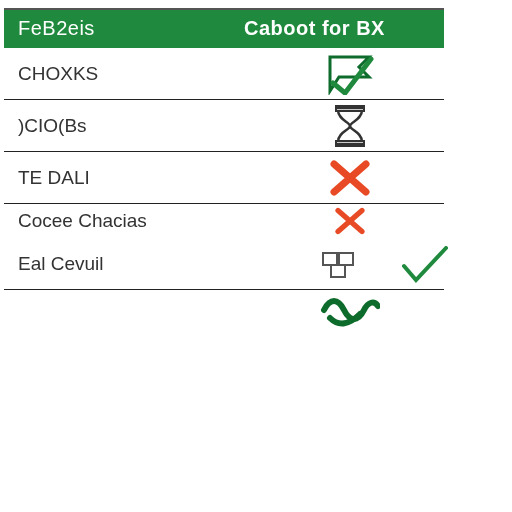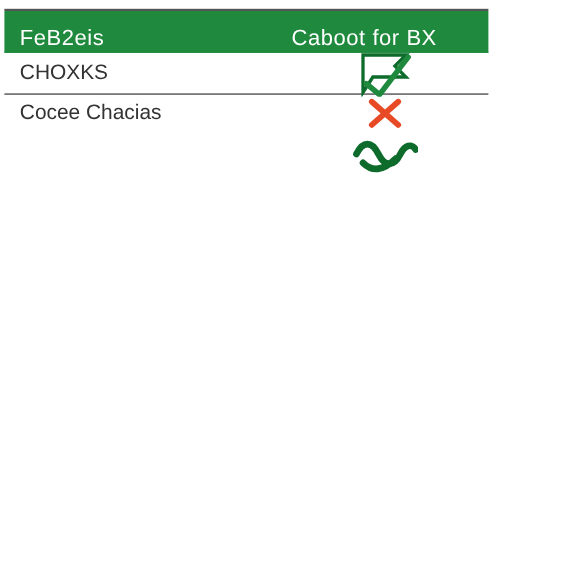--- a/index.html
+++ b/index.html
@@ -11,46 +11,45 @@
     background: #fff;
     padding: 8px 0 0 4px;
     overflow: hidden;
   }
   .sheet {
     width: 440px;
     border-top: 2px solid #555;
   }
   .header {
     display: flex;
-    align-items: flex-end;
+    align-items: center;
     height: 38px;
     background: #1f8a3d;
     color: #fff;
     font-size: 20px;
     letter-spacing: 0.5px;
     border-bottom: 1px solid #1f8a3d;
   }
   .header .col-a {
     flex: 0 0 240px;
     display: flex;
     align-items: center;
     padding-left: 14px;
     font-weight: 400;
   }
   .header .col-b {
     flex: 1;
     display: flex;
     align-items: center;
-    font-weight: 400;
-    margin-left: 21px;
+    font-weight: 700;
   }
   .row {
     display: flex;
     align-items: stretch;
-    height: 38px;
+    height: 52px;
     border-bottom: 1.5px solid #222;
     position: relative;
   }
   .row.tight { height: 34px; }
   .row.noline { border-bottom: none; }
   .row .col-a {
     flex: 0 0 252px;
     display: flex;
     align-items: center;
     padding-left: 14px;
@@ -93,33 +92,74 @@
     <div class="col-b">
       <span class="icon-slot">
         <svg width="50" height="42" viewBox="0 0 50 42">
           <path d="M5 38 L5 4 L44 4 L34 14 L44 24 L14 24 Z" fill="none" stroke="#0d6b2b" stroke-width="3"></path>
           <path d="M8 30 L20 40 L46 6" fill="none" stroke="#1f8a3d" stroke-width="5" stroke-linecap="round"></path>
         </svg>
       </span>
     </div>
   </div>
 
+  <div class="row">
+    <div class="col-a">)CIO(Bs</div>
+    <div class="col-b">
+      <span class="icon-slot">
+        <svg width="40" height="44" viewBox="0 0 40 44">
+          <path d="M6 4 L34 4 M6 40 L34 40" stroke="#333" stroke-width="2.5"></path>
+          <path d="M8 6 C8 16 20 18 20 22 C20 26 8 28 8 38" fill="none" stroke="#333" stroke-width="2.5"></path>
+          <path d="M32 6 C32 16 20 18 20 22 C20 26 32 28 32 38" fill="none" stroke="#333" stroke-width="2.5"></path>
+          <rect x="6" y="2" width="28" height="5" fill="none" stroke="#333" stroke-width="2"></rect>
+          <rect x="6" y="37" width="28" height="5" fill="none" stroke="#333" stroke-width="2"></rect>
+        </svg>
+      </span>
+    </div>
+  </div>
 
+  <div class="row">
+    <div class="col-a">TE DALI</div>
+    <div class="col-b">
+      <span class="icon-slot">
+        <svg width="44" height="40" viewBox="0 0 44 40">
+          <path d="M6 6 L38 34 M38 6 L6 34" stroke="#e84a26" stroke-width="7" stroke-linecap="round"></path>
+        </svg>
+      </span>
+    </div>
+  </div>
 
   <div class="row tight noline">
     <div class="col-a">Cocee Chacias</div>
     <div class="col-b">
       <span class="icon-slot">
         <svg width="38" height="30" viewBox="0 0 44 40">
           <path d="M6 6 L38 34 M38 6 L6 34" stroke="#e84a26" stroke-width="7" stroke-linecap="round"></path>
         </svg>
       </span>
     </div>
   </div>
 
+  <div class="row">
+    <div class="col-a">Eal Cevuil</div>
+    <div class="col-b">
+      <span class="icon-slot" style="margin-left:-18px;">
+        <svg width="40" height="34" viewBox="0 0 40 34">
+          <rect x="2" y="6" width="14" height="12" fill="none" stroke="#555" stroke-width="2"></rect>
+          <rect x="18" y="6" width="14" height="12" fill="none" stroke="#555" stroke-width="2"></rect>
+          <rect x="10" y="18" width="14" height="12" fill="none" stroke="#555" stroke-width="2"></rect>
+        </svg>
+      </span>
+      <span class="extra">
+        <svg width="48" height="40" viewBox="0 0 48 40">
+          <path d="M4 20 L16 34 L46 2" fill="none" stroke="#1f8a3d" stroke-width="4" stroke-linecap="round"></path>
+        </svg>
+      </span>
+    </div>
+  </div>
 
 
 
 
   <div class="row noline" style="height:40px;">
     <div class="col-a"></div>
     <div class="col-b">
       <span class="icon-slot">
         <svg width="60" height="36" viewBox="0 0 60 36">
           <path d="M4 18 C10 6 18 6 24 18 C30 30 38 30 44 18 C48 10 54 8 58 14" fill="none" stroke="#0d6b2b" stroke-width="6" stroke-linecap="round"></path>

